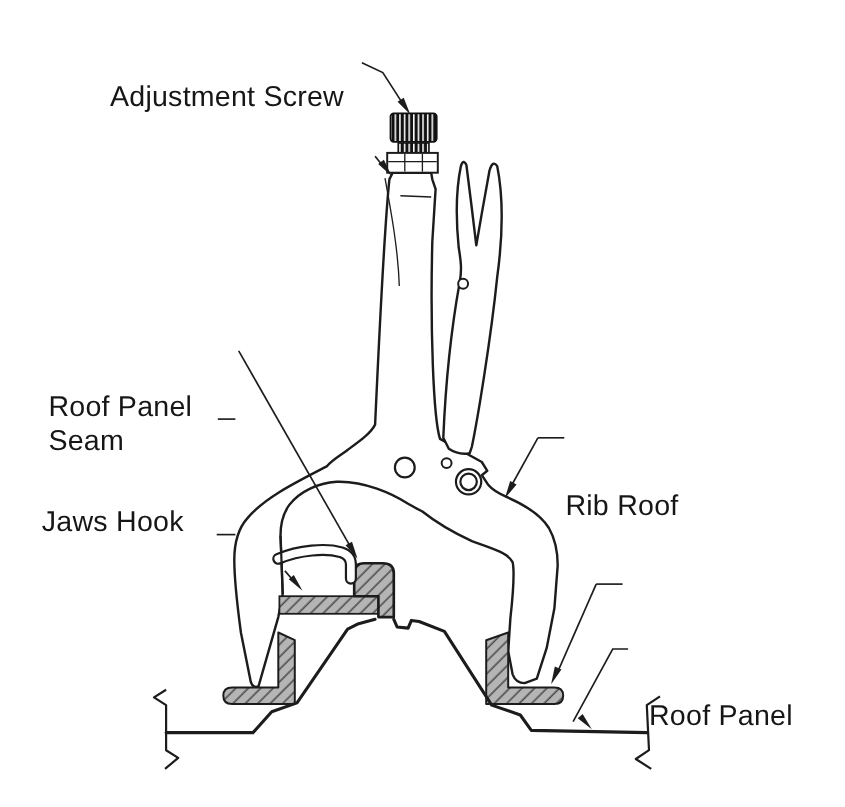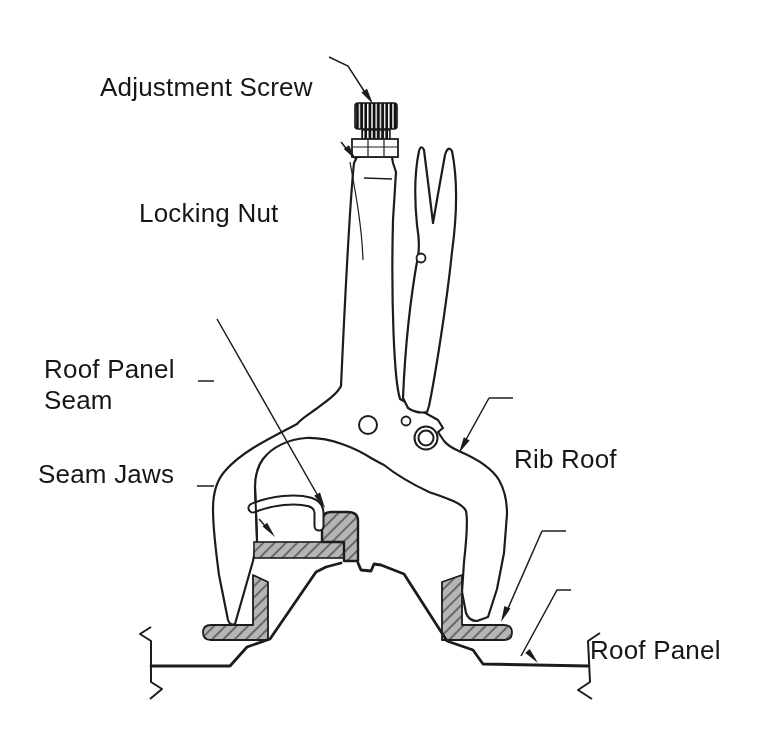--- a/index.html
+++ b/index.html
@@ -150,26 +150,25 @@
       <polygon points="325,508 314.2,495.7 320,492.5"></polygon>
       <polygon points="275,537 262.5,526.6 267.1,522.8"></polygon>
       <polygon points="459,453 463.8,437.3 469.6,440.5"></polygon>
       <polygon points="501,622 504.4,606 510.4,608.6"></polygon>
       <polygon points="538,663 525.2,653 529.7,649"></polygon>
     </g>
   </svg>
 
   <div class="lbl" style="left:100px;top:36px;margin-top:36px;">Adjustment Screw</div>
 
-  <div class="lbl" style="left:139px;top:198px;">Locking Nut</div>
 
   <div class="lbl" style="left:44px;top:354px;">
     <div>Roof Panel</div>
     <div>Seam</div>
   </div>
 
-  <div class="lbl" style="left:38px;top:459px;">Seam Jaws</div>
+  <div class="lbl" style="left:38px;top:459px;">Jaws Hook</div>
 
   <div class="lbl" style="left:514px;top:444px;">Rib Roof</div>
 
 
   <div class="lbl" style="left:590px;top:635px;">Roof Panel</div>
 </div>
 
 </body></html>

